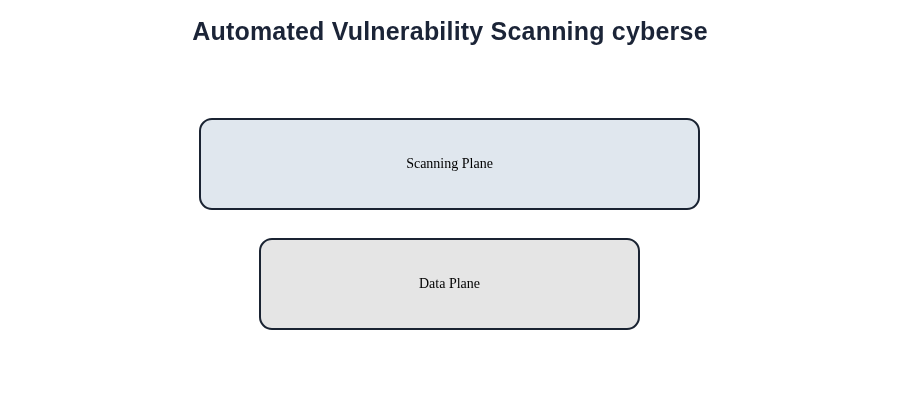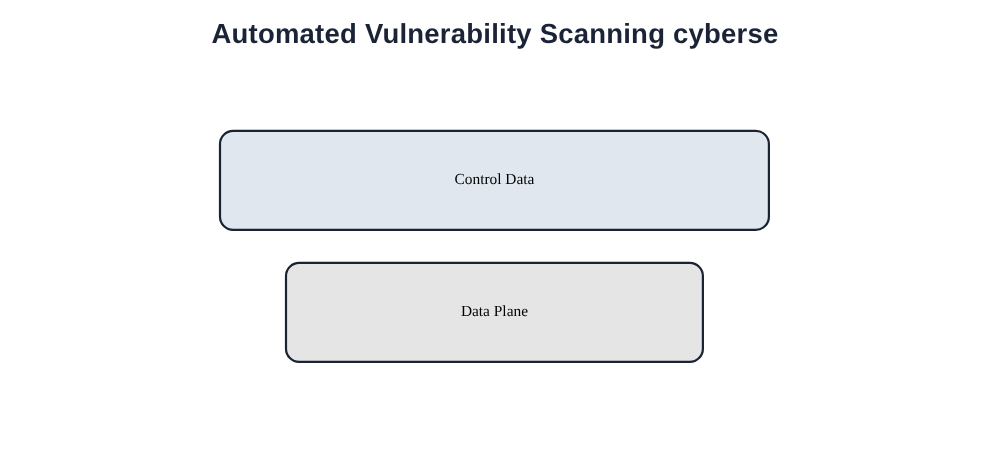--- a/index.html
+++ b/index.html
@@ -57,20 +57,20 @@
   }
 </style>
 </head>
 <body>
 
 <div class="canvas">
 
   <h1 class="diagram-title" style="color: rgb(27, 36, 55);">Automated Vulnerability Scanning cyberse</h1>
 
   <div class="node node-control" style="border-color: rgb(26, 35, 50); background-color: rgb(224, 231, 238);">
-    <span class="node-label">Control Data</span>
+    <span class="node-label">Scanning Plane</span>
   </div>
 
   <div class="node node-data" style="border-color: rgb(26, 35, 50); background-color: #e5e5e5;">
     <span class="node-label">Data Plane</span>
   </div>
 
 </div>
 
 </body></html>

